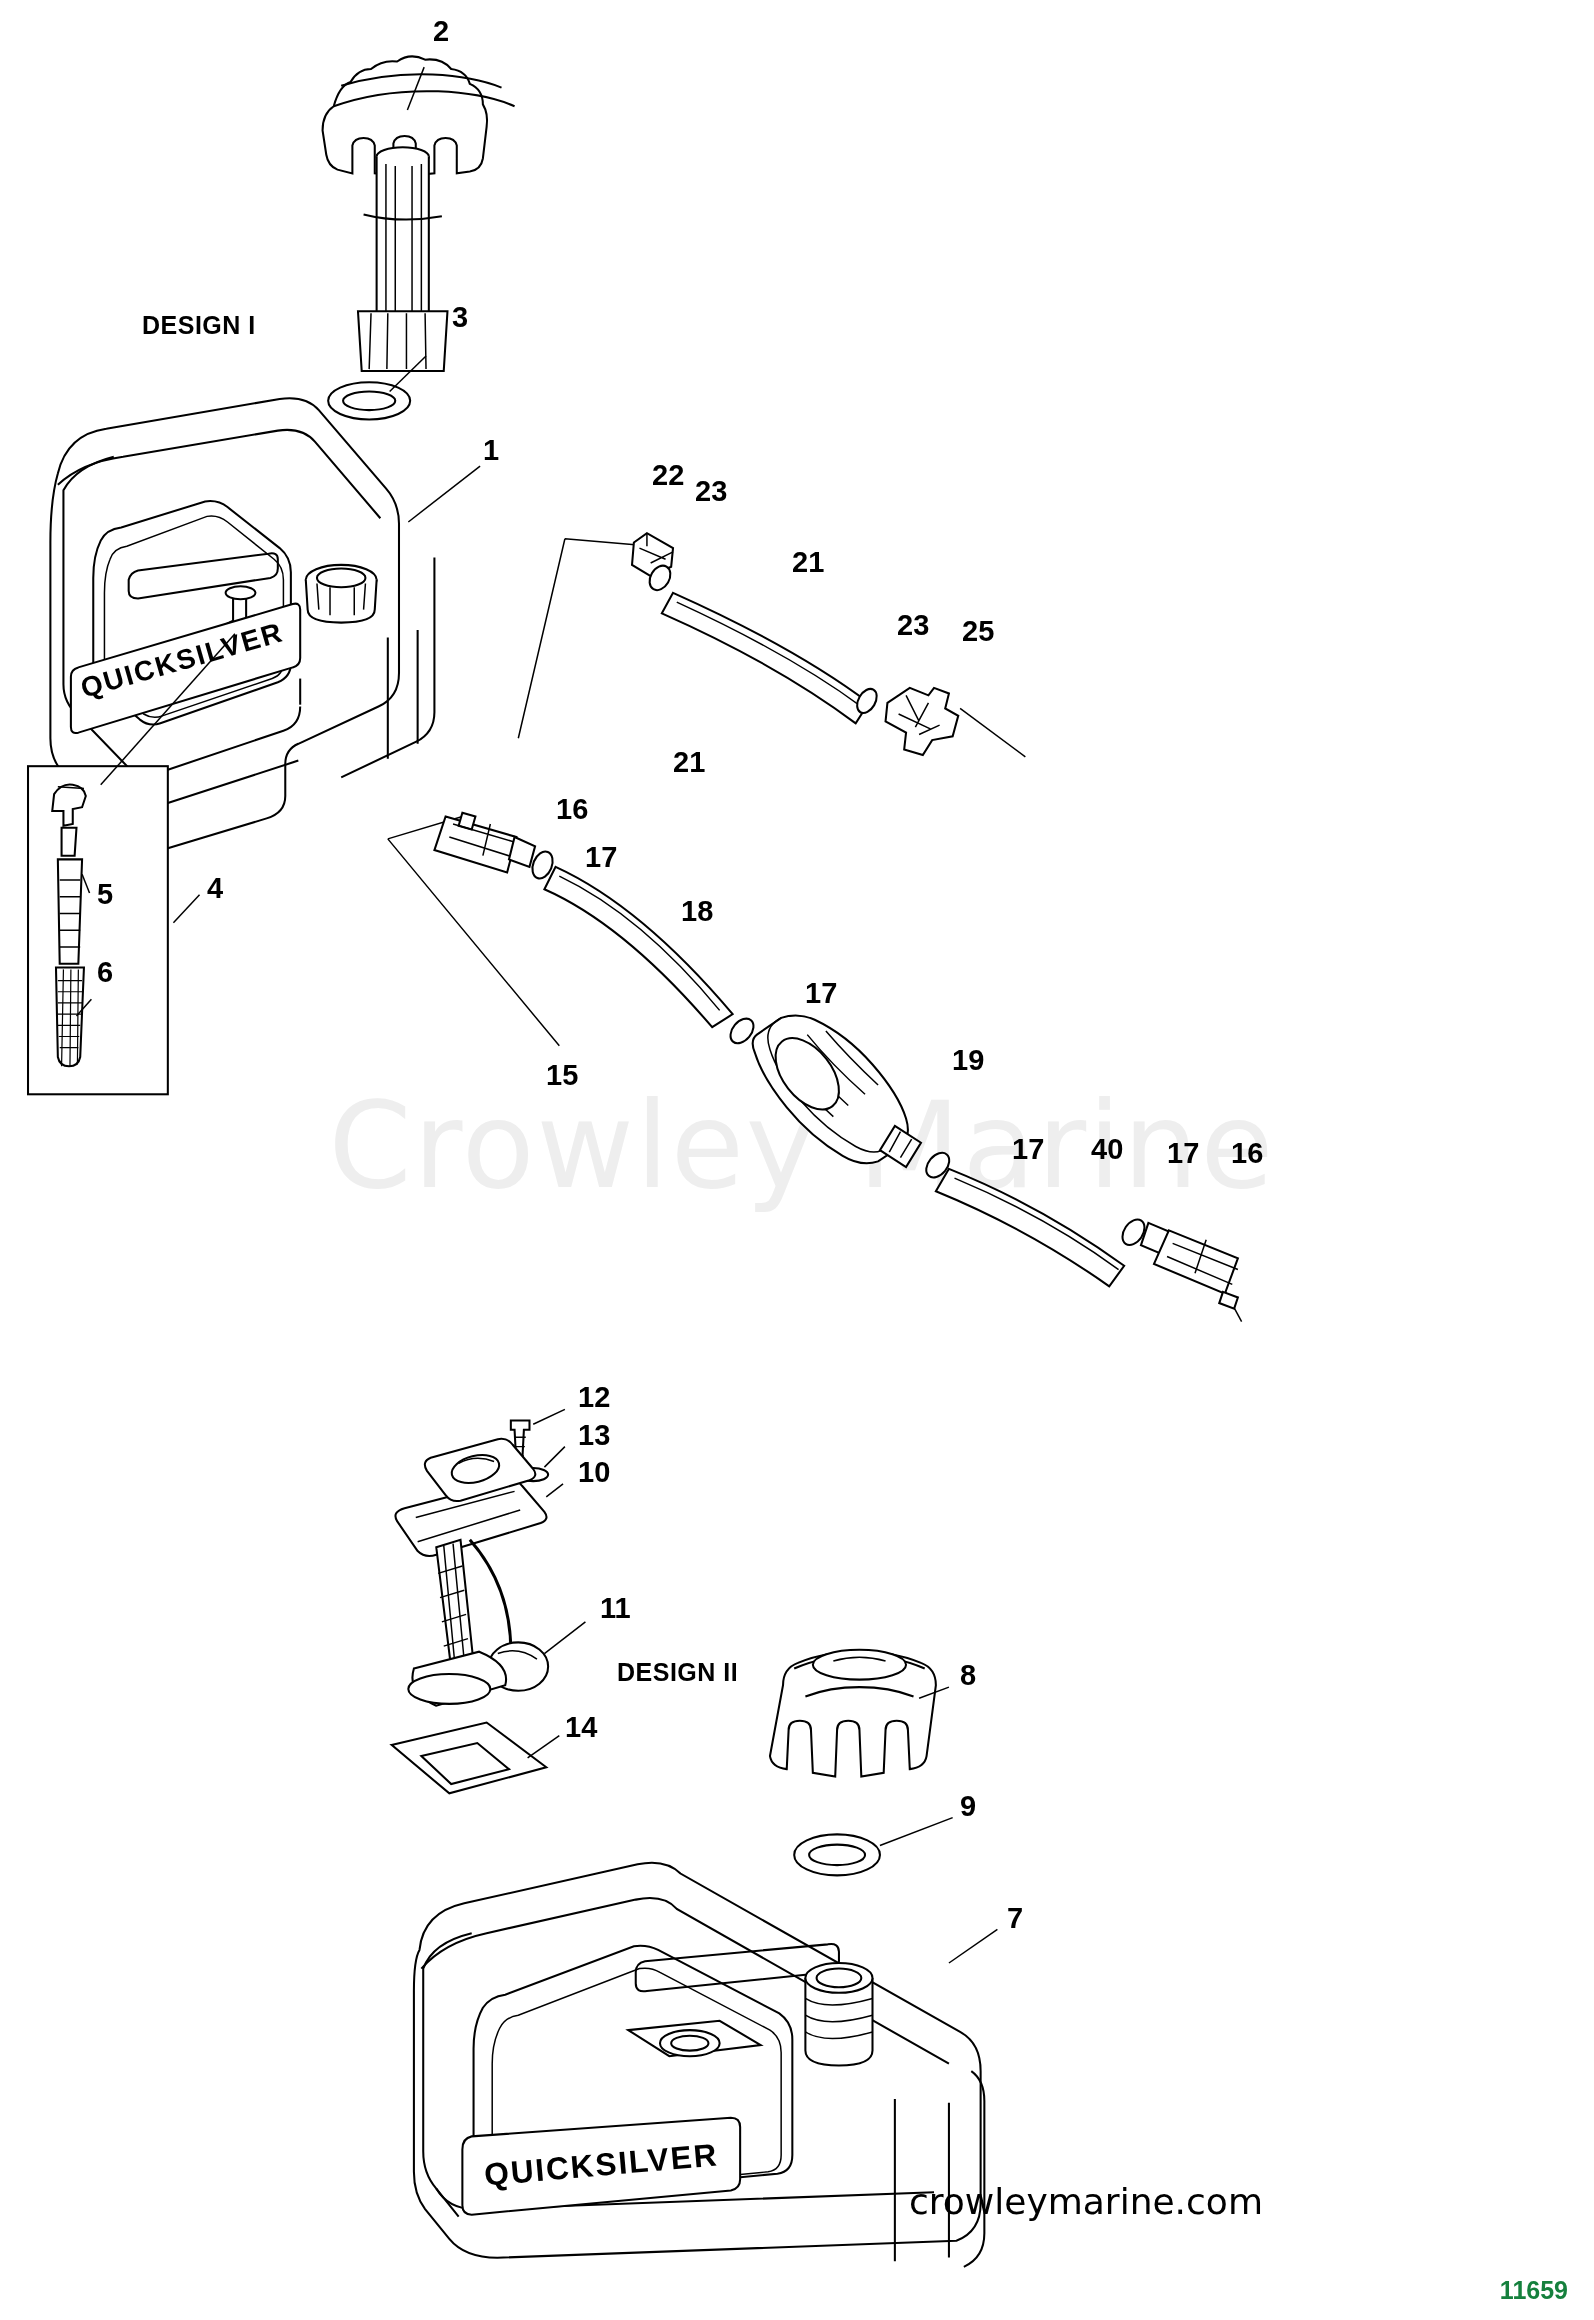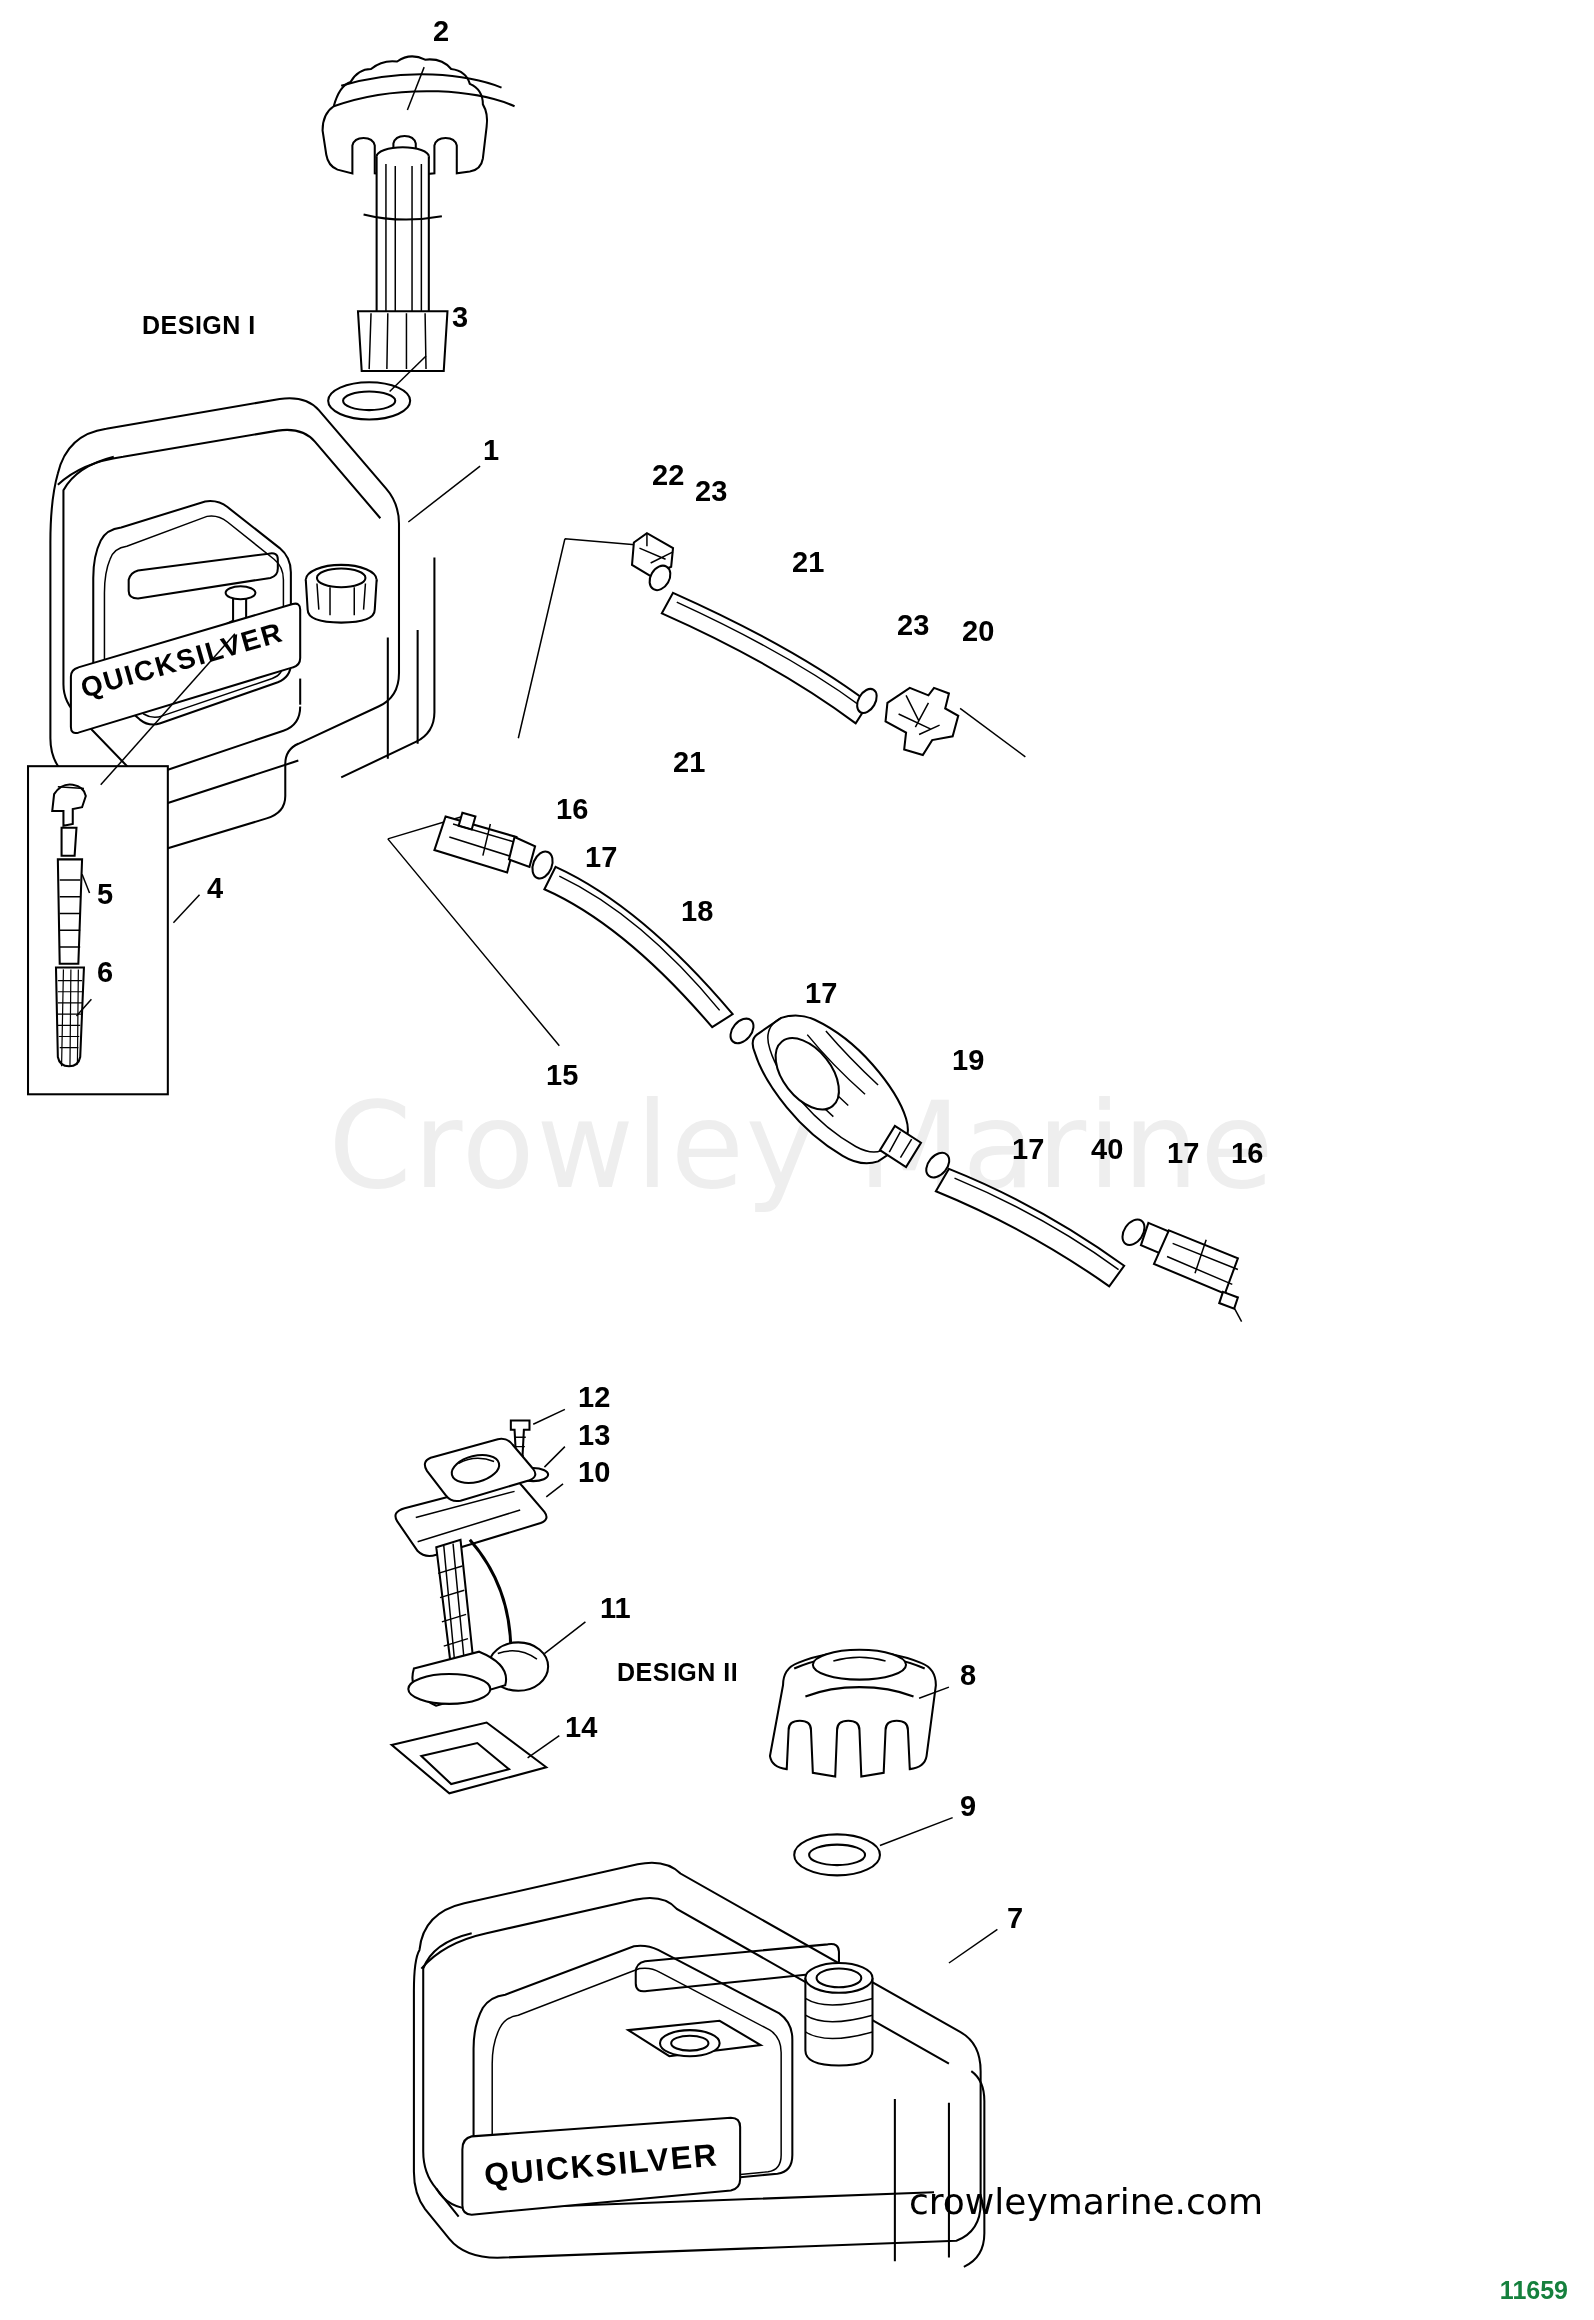--- a/index.html
+++ b/index.html
@@ -366,21 +366,21 @@
   <div class="callout" style="left:452px;  top:303px;">3</div>
   <div class="callout" style="left:483px;  top:436px;">1</div>
   <div class="callout" style="left:207px;  top:874px;">4</div>
   <div class="callout" style="left:97px;  top:880px;">5</div>
   <div class="callout" style="left:97px;  top:958px;">6</div>
 
   <div class="callout" style="left:640px;  top:461px;margin-left:12px;">22</div>
   <div class="callout" style="left:695px;  top:477px;">23</div>
   <div class="callout" style="left:792px;  top:548px;">21</div>
   <div class="callout" style="left:897px;  top:611px;">23</div>
-  <div class="callout" style="left:962px; top:617px;">20</div>
+  <div class="callout" style="left:962px; top:617px;">25</div>
   <div class="callout" style="left:673px;  top:716px;margin-top:32px;">21</div>
 
   <div class="callout" style="left:556px;  top:795px;">16</div>
   <div class="callout" style="left:585px;  top:843px;">17</div>
   <div class="callout" style="left:681px;  top:897px;">18</div>
   <div class="callout" style="left:805px;  top:979px;">17</div>
   <div class="callout" style="left:546px;  top:1061px;">15</div>
   <div class="callout" style="left:952px; top:1046px;">19</div>
   <div class="callout" style="left:1012px; top:1135px;">17</div>
   <div class="callout" style="left:1091px; top:1135px;">40</div>

